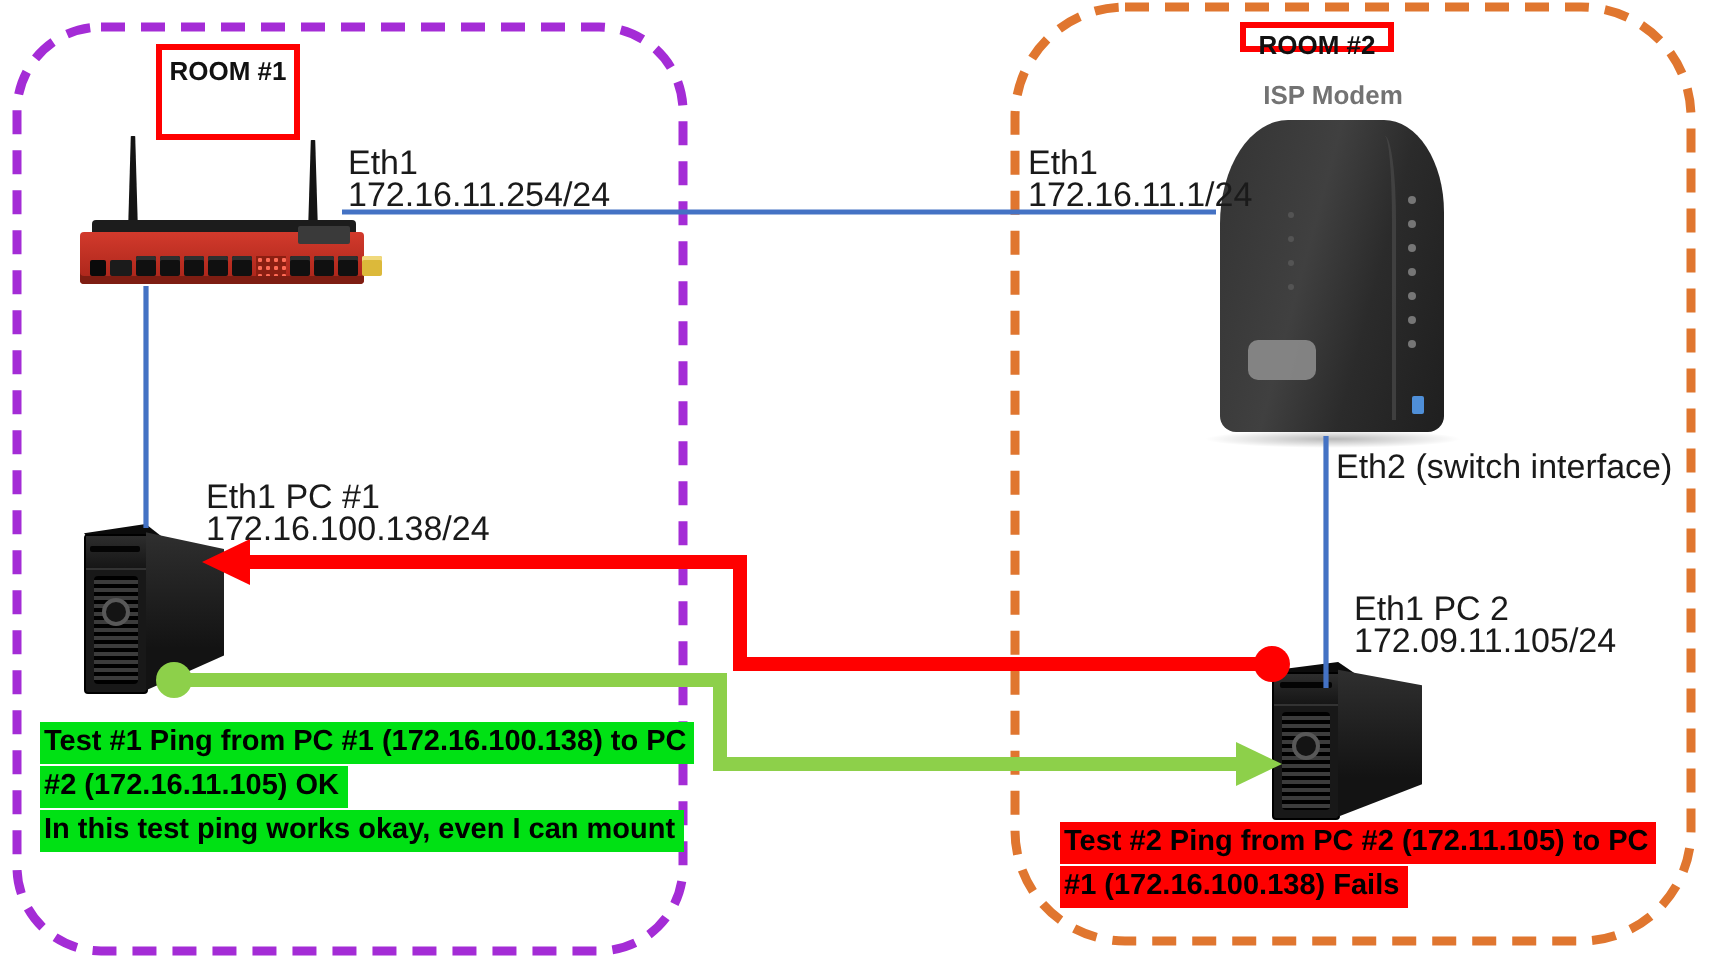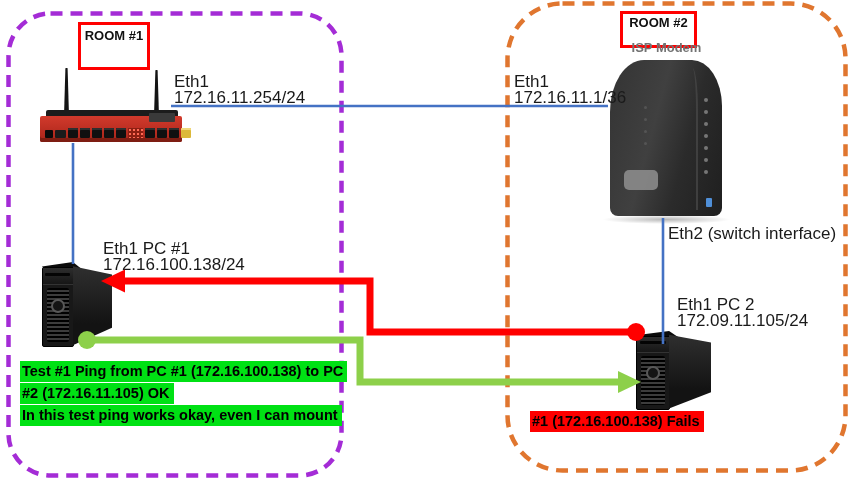--- a/index.html
+++ b/index.html
@@ -8,21 +8,21 @@
     font-family:"Liberation Sans", sans-serif;overflow:hidden;
   }
   svg.overlay{position:absolute;left:0;top:0;pointer-events:none;}
   
   .roombox{
     position:absolute;border:3px solid #FF0000;background:#fff;
     font-weight:bold;font-size:13px;color:#111;text-align:center;
     box-sizing:border-box;
   }
   .roombox.r1{left:78px;top:22px;width:72px;height:48px;padding-top:3px;}
-  .roombox.r2{left:620px;top:11px;width:77px;height:37px;line-height:17px;}
+  .roombox.r2{left:620px;top:11px;width:77px;height:15px;line-height:17px;}
   .modem-title{
     position:absolute;left:598px;top:40px;width:137px;text-align:center;
     font-weight:bold;font-size:13px;color:#737373;
   }
   
   .iplabel{position:absolute;font-size:17px;line-height:15.5px;color:#1a1a1a;white-space:nowrap;}
   .iplabel span{display:block;}
   
   .testblock{position:absolute;}
   .test-line{
@@ -170,36 +170,37 @@
   <div class="iplabel" style="left:174px;top:74px;">
     <span>Eth1</span>
     <span>172.16.11.254/24</span>
   </div>
   <div class="iplabel" style="left:103px;top:241px;">
     <span>Eth1 PC #1</span>
     <span>172.16.100.138/24</span>
   </div>
   <div class="iplabel" style="left:514px;top:74px;">
     <span>Eth1</span>
-    <span>172.16.11.1/36</span>
+    <span>172.16.11.1/24</span>
   </div>
   <div class="iplabel" style="left:668px;top:226px;">
     <span>Eth2 (switch interface)</span>
   </div>
   <div class="iplabel" style="left:677px;top:297px;">
     <span>Eth1 PC 2</span>
     <span>172.09.11.105/24</span>
   </div>
 
   <div class="testblock" style="left:20px;top:361px;">
     <div class="test-line hl-green">Test #1 Ping from PC #1 (172.16.100.138) to PC</div>
     <div class="test-line hl-green">#2 (172.16.11.105) OK</div>
     <div class="test-line hl-green">In this test ping works okay, even I can mount</div>
   </div>
   <div class="testblock" style="left:530px;top:411px;">
+    <div class="test-line hl-red">Test #2 Ping from PC #2 (172.11.105) to PC</div>
     <div class="test-line hl-red">#1 (172.16.100.138) Fails</div>
   </div>
 
   <svg class="overlay" width="862" height="484">
 
     <line x1="171" y1="106" x2="608" y2="106" stroke="#4472C4" stroke-width="2.6"></line>
     <line x1="73" y1="143" x2="73" y2="264" stroke="#4472C4" stroke-width="2.6"></line>
     <line x1="663" y1="218" x2="663" y2="344" stroke="#4472C4" stroke-width="2.6"></line>
 
     <polyline points="123,281 370,281 370,332 636,332" fill="none" stroke="#FF0000" stroke-width="7"></polyline>

